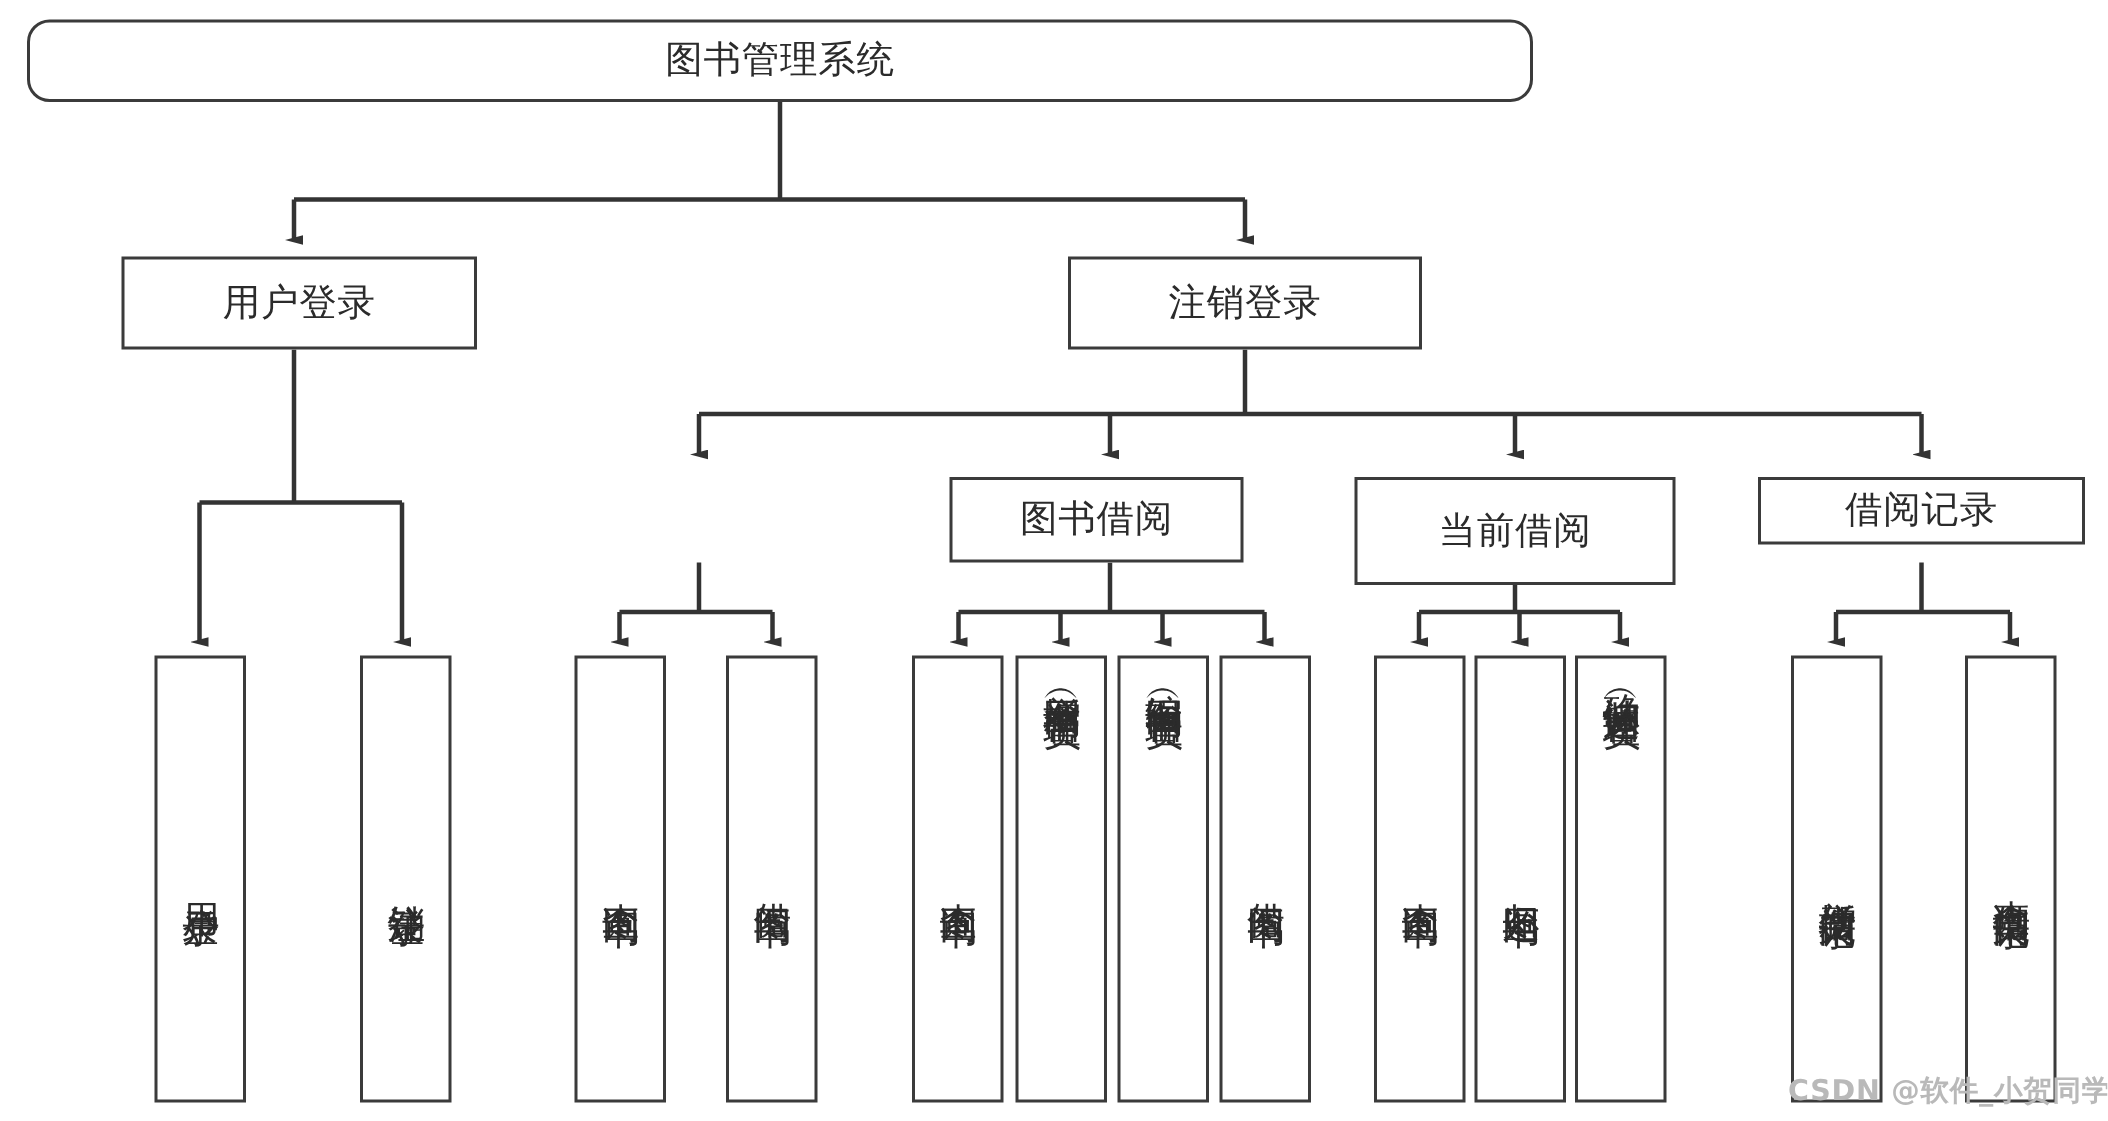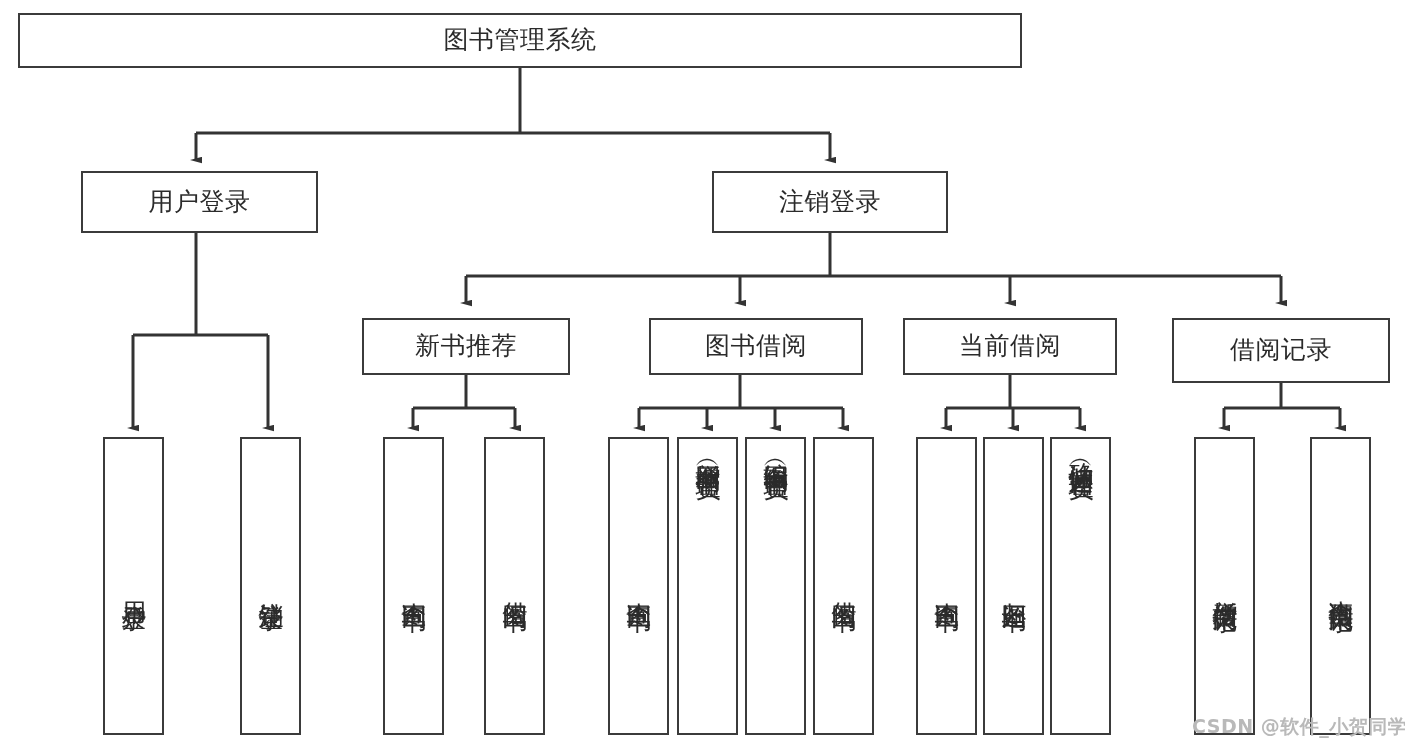--- a/index.html
+++ b/index.html
@@ -123,45 +123,42 @@
       <path d="M1013,408 L1013,428" marker-end="url(#arrow)"></path>
       <path d="M1080,408 L1080,428" marker-end="url(#arrow)"></path>
 
       <path d="M1281,375 L1281,408"></path>
       <path d="M1224,408 L1340,408"></path>
       <path d="M1224,408 L1224,428" marker-end="url(#arrow)"></path>
       <path d="M1340,408 L1340,428" marker-end="url(#arrow)"></path>
     </g>
   </svg>
 
-  <div class="node root horiz" style="left:18px; top:13px; width:1004px; height:55px;">
+  <div class="node root horiz" style="left:18px; top:13px; width:1004px; height:55px;border-radius:15px;">
     <span class="label">图书管理系统</span>
   </div>
 
   <div class="node horiz" style="left:81px; top:171px; width:237px; height:62px;">
     <span class="label">用户登录</span>
   </div>
 
   <div class="node horiz" style="left:712px; top:171px; width:236px; height:62px;">
     <span class="label">注销登录</span>
   </div>
 
-  <div class="node horiz" style="left:362px; top:318px; width:208px; height:57px;">
-    <span class="label">新书推荐</span>
-  </div>
-
-  <div class="node horiz" style="left:633px; top:318px; width:214px; height:57px;margin-left:16px;">
+
+  <div class="node horiz" style="left:633px; top:318px; width:196px; height:57px;">
     <span class="label">图书借阅</span>
   </div>
 
-  <div class="node horiz" style="left:903px; top:318px; width:214px; height:57px;">
+  <div class="node horiz" style="left:903px; top:318px; width:214px; height:72px;">
     <span class="label">当前借阅</span>
   </div>
 
-  <div class="node horiz" style="left:1172px; top:318px; width:218px; height:65px;">
+  <div class="node horiz" style="left:1172px; top:318px; width:218px; height:45px;">
     <span class="label">借阅记录</span>
   </div>
 
   <div class="node vert center" style="left:103px; top:437px; width:61px; height:298px;">
     <span class="label">用户登录</span>
   </div>
 
   <div class="node vert center" style="left:240px; top:437px; width:61px; height:298px;">
     <span class="label">注销登录</span>
   </div>

